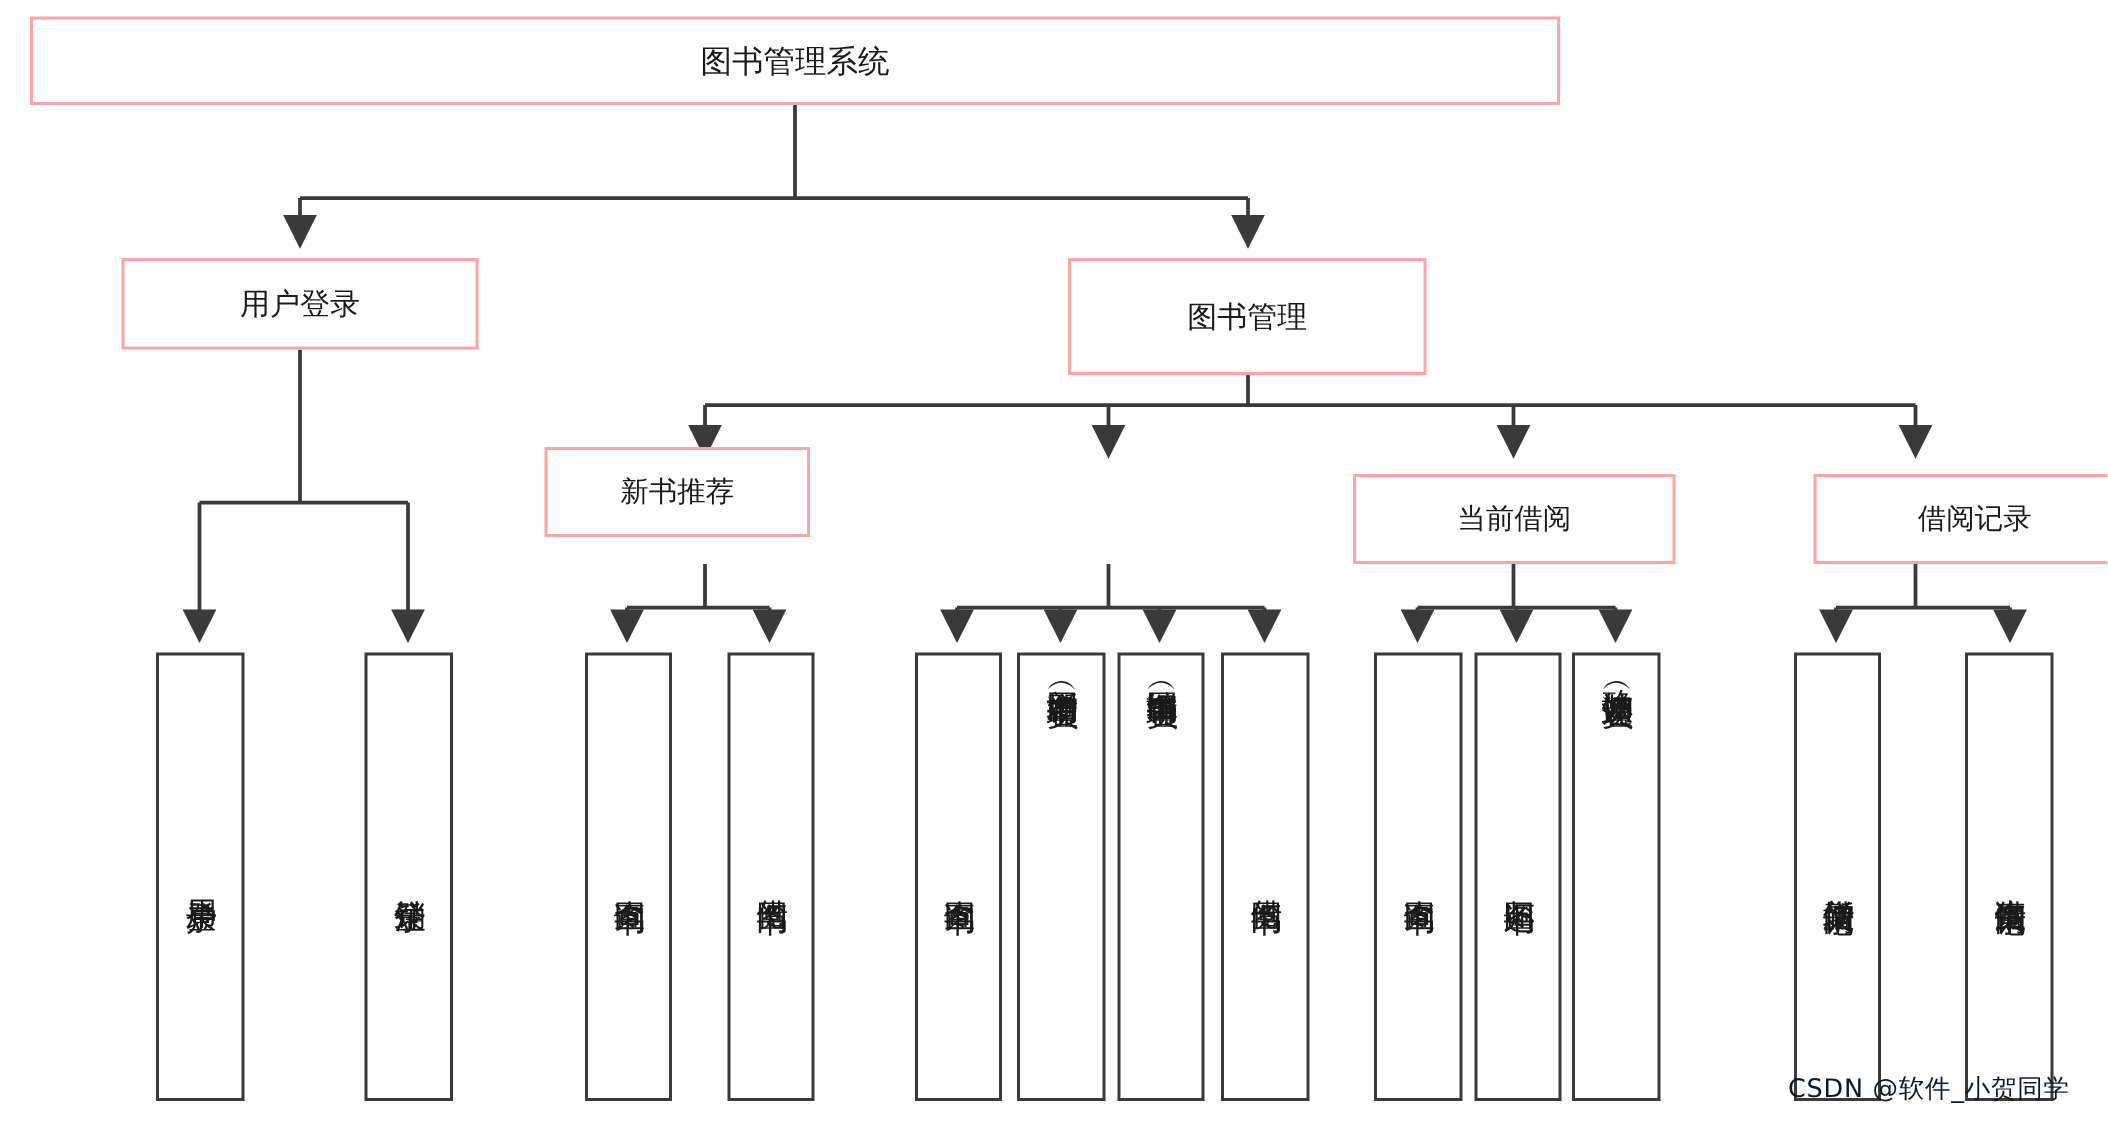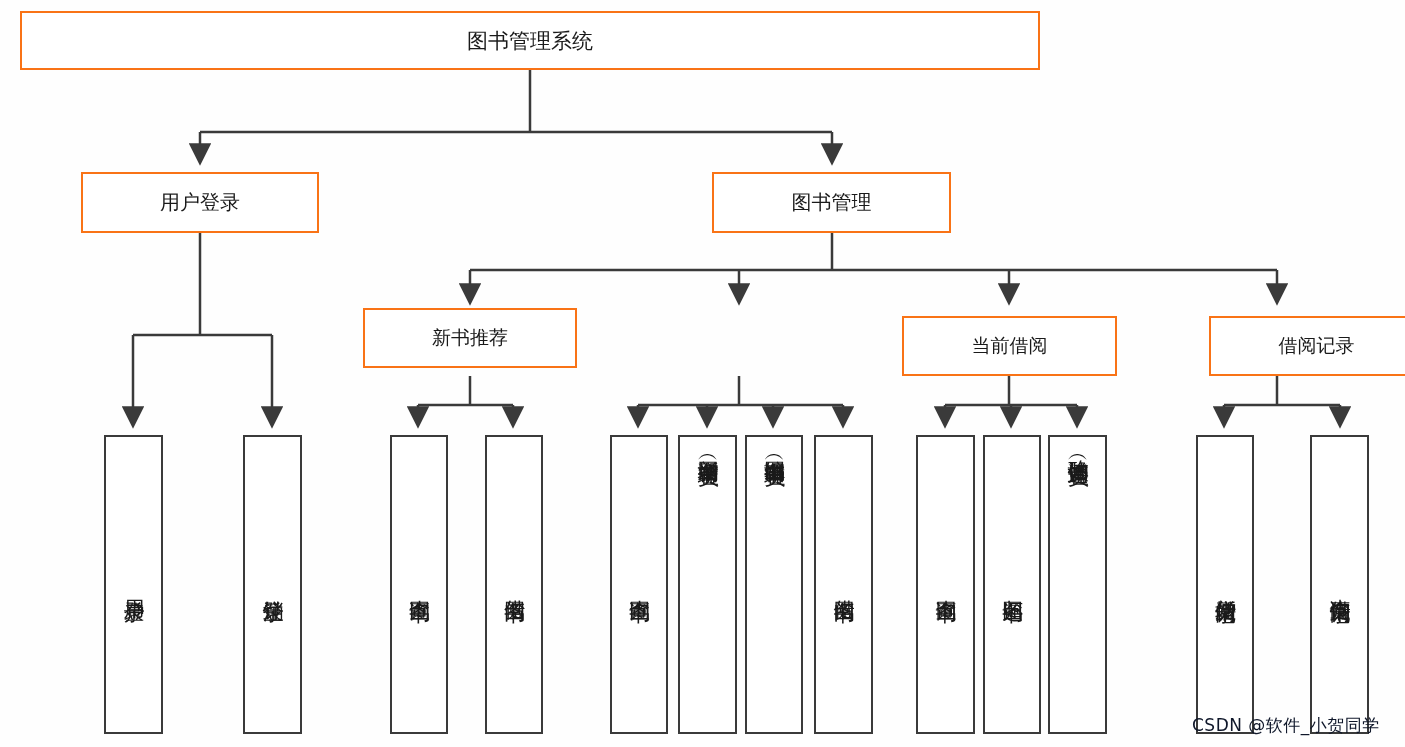--- a/index.html
+++ b/index.html
@@ -17,21 +17,21 @@
   }
   #svg-layer {
     position: absolute;
     left: 0; top: 0;
     width: 1405px;
     height: 747px;
   }
   .node {
     position: absolute;
     box-sizing: border-box;
-    border: 2px solid #f97316;
+    border: 2px solid #fca5a5;
     background: #ffffff;
     color: #1a1a1a;
     display: flex;
     align-items: center;
     justify-content: center;
     z-index: 2;
   }
   .node.root {
     font-size: 21px;
   }
@@ -128,25 +128,25 @@
     </g>
   </svg>
 
   <div class="node root" style="left:20px; top:11px; width:1020px; height:59px;">
     <span>图书管理系统</span>
   </div>
 
   <div class="node lvl2" style="left:81px; top:172px; width:238px; height:61px;">
     <span>用户登录</span>
   </div>
-  <div class="node lvl2" style="left:712px; top:172px; width:239px; height:61px;">
+  <div class="node lvl2" style="left:712px; top:172px; width:239px; height:78px;">
     <span>图书管理</span>
   </div>
 
-  <div class="node lvl3" style="left:363px; top:308px; width:214px; height:60px;">
+  <div class="node lvl3" style="left:363px; top:298px; width:177px; height:60px;">
     <span>新书推荐</span>
   </div>
   <div class="node lvl3" style="left:902px; top:316px; width:215px; height:60px;">
     <span>当前借阅</span>
   </div>
   <div class="node lvl3" style="left:1170px; top:316px; width:215px; height:60px;margin-left:39px;">
     <span>借阅记录</span>
   </div>
 
   <div class="leaf align-center" style="left:104px; top:435px; width:59px; height:299px;">

